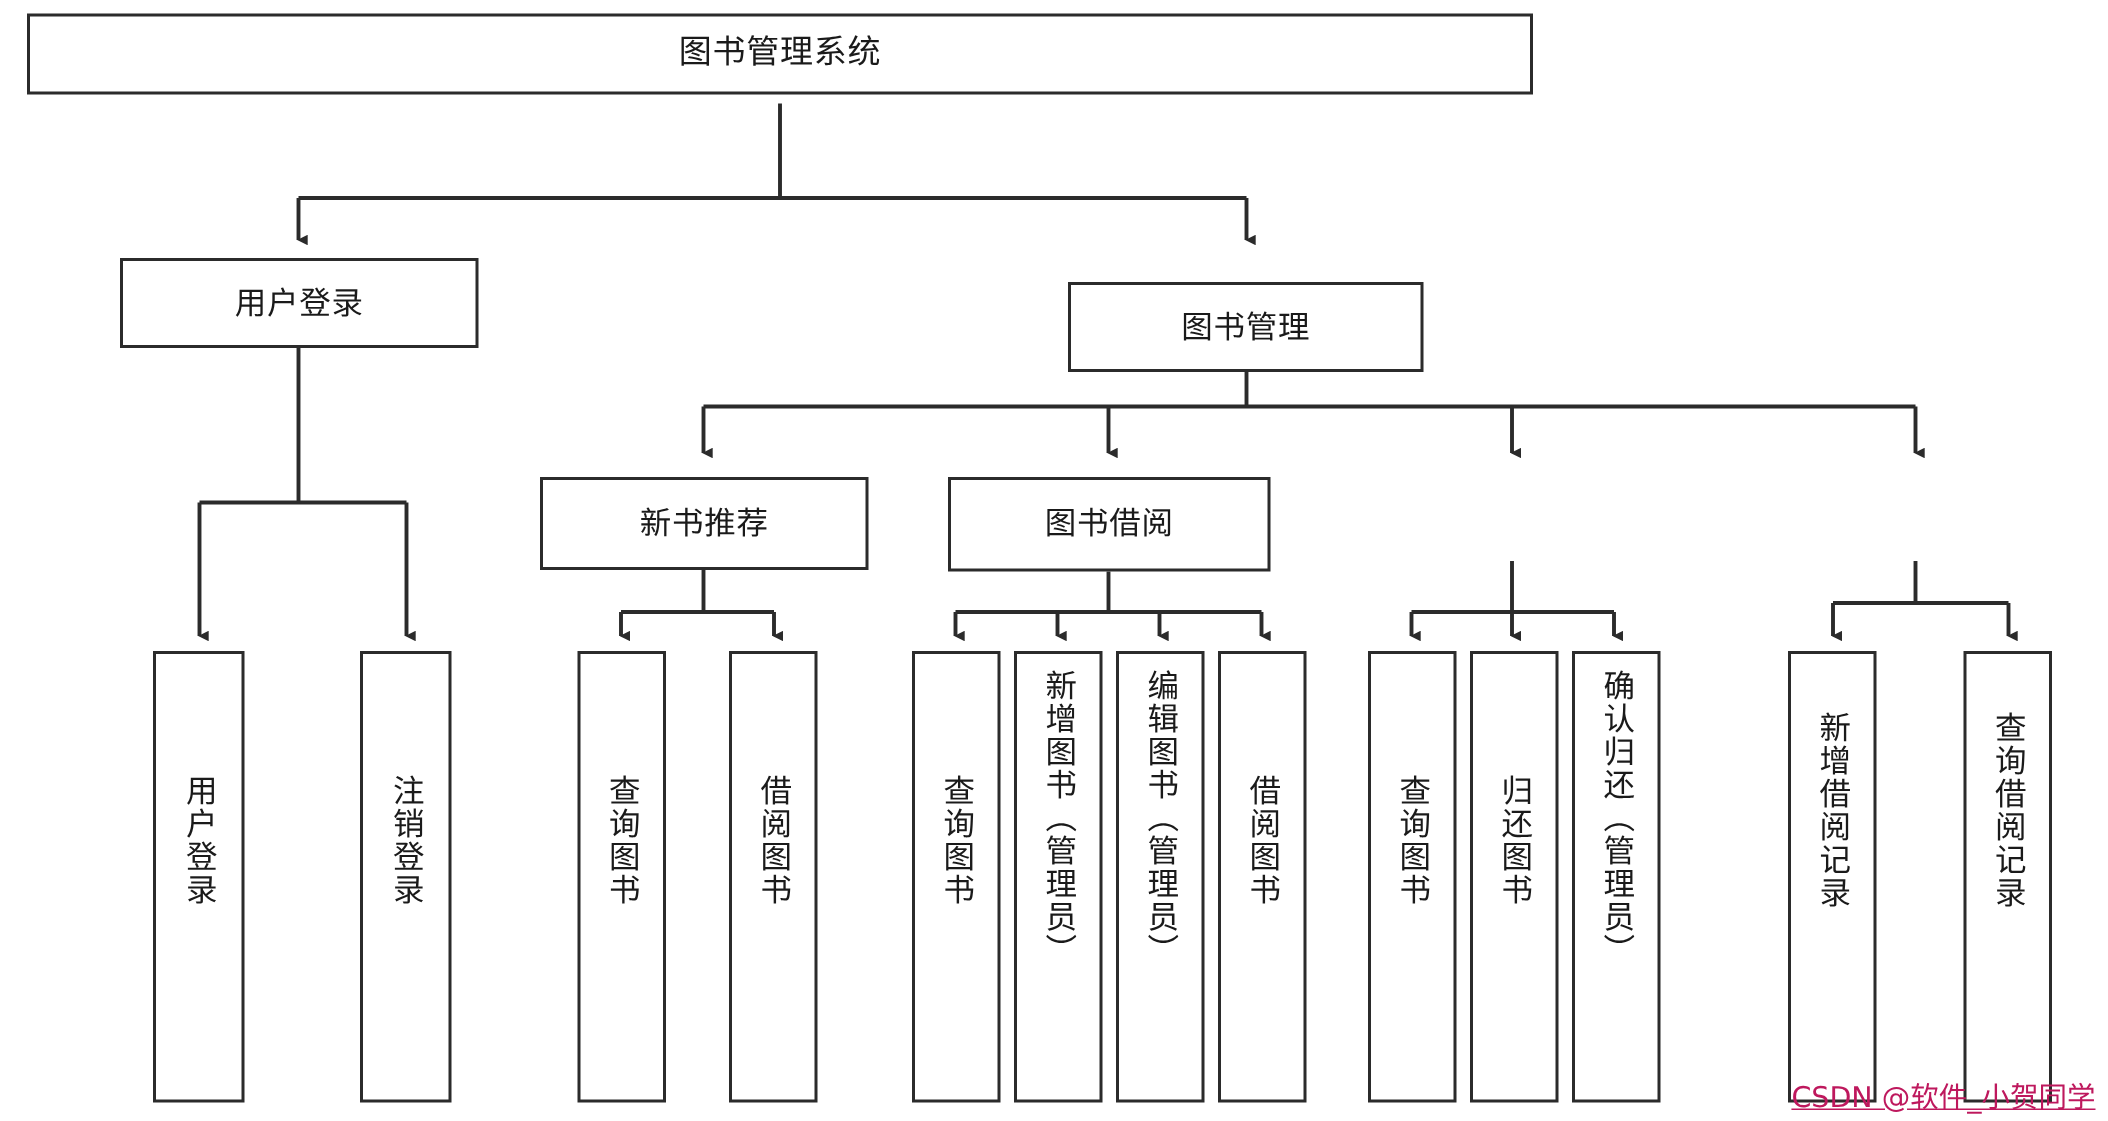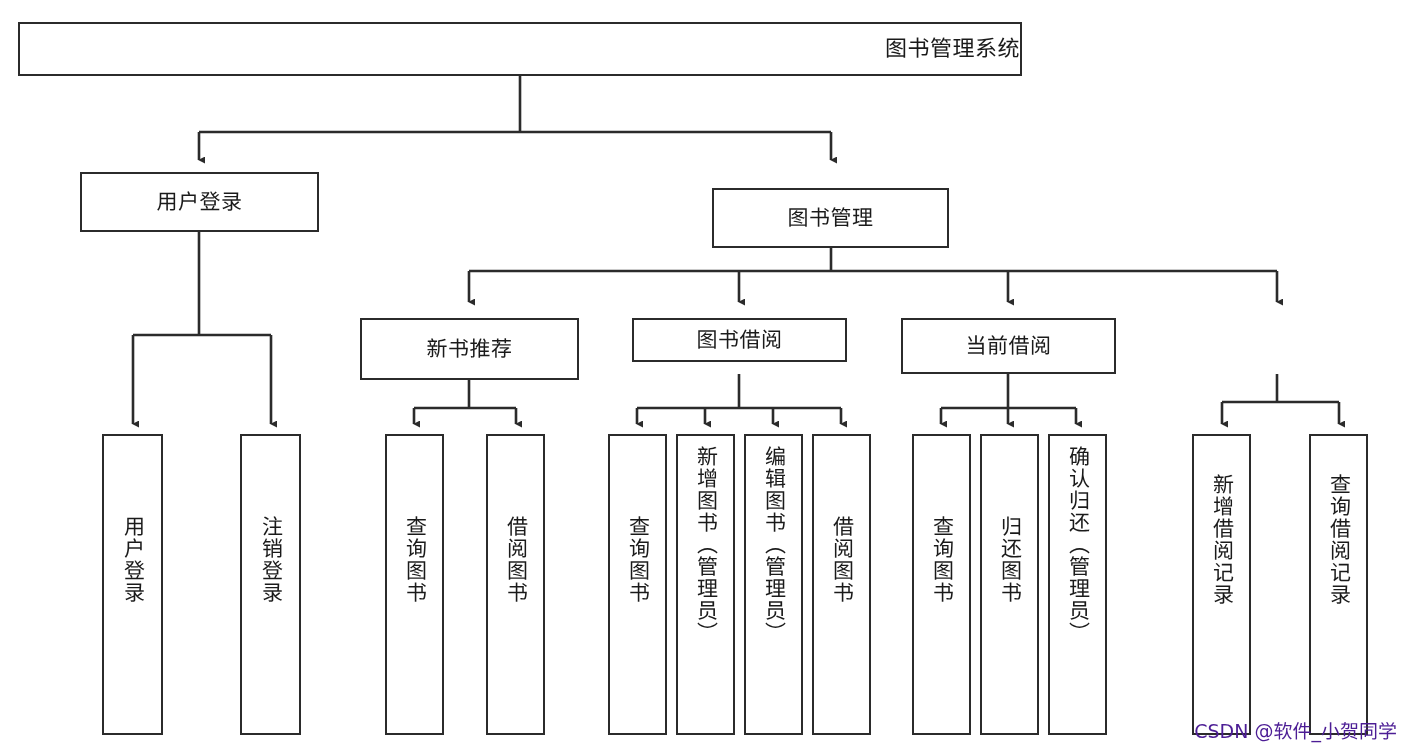--- a/index.html
+++ b/index.html
@@ -59,24 +59,25 @@
     max-height: 100%;
   }
   .node.root .node-label {
     font-size: 22px;
   }
   #watermark {
     position: absolute;
     right: 8px;
     bottom: 4px;
     font-size: 19px;
-    color: #4c1d95;
+    color: #be185d;
     white-space: nowrap;
     z-index: 5;
     font-family: "DejaVu Sans", "Liberation Sans", sans-serif;
+    text-decoration: underline;
   }
 </style>
 </head>
 <body>
 
 <div id="diagram-root">
 
   <svg id="svg-layer" viewBox="0 0 1405 747" xmlns="http://www.w3.org/2000/svg">
     <defs>
       <marker id="arrow" viewBox="0 0 12 12" refX="6" refY="10.5" markerWidth="7" markerHeight="7" orient="auto-start-reverse" markerUnits="userSpaceOnUse">
@@ -120,43 +121,40 @@
       <path d="M 1008 408 L 1008 424" marker-end="url(#arrow)"></path>
       <path d="M 1076 408 L 1076 424" marker-end="url(#arrow)"></path>
 
       <path d="M 1277 374 L 1277 402"></path>
       <path d="M 1222 402 L 1339 402"></path>
       <path d="M 1222 402 L 1222 424" marker-end="url(#arrow)"></path>
       <path d="M 1339 402 L 1339 424" marker-end="url(#arrow)"></path>
     </g>
   </svg>
 
-  <div class="node horizontal root" style="left:18px; top:22px; width:1004px; height:54px;justify-content:flex-end;">
+  <div class="node horizontal root" style="left:18px; top:9px; width:1004px; height:54px;">
     <span class="node-label">图书管理系统</span>
   </div>
 
   <div class="node horizontal" style="left:80px; top:172px; width:239px; height:60px;">
     <span class="node-label">用户登录</span>
   </div>
 
   <div class="node horizontal" style="left:712px; top:172px; width:237px; height:60px;margin-top:16px;">
     <span class="node-label">图书管理</span>
   </div>
 
   <div class="node horizontal" style="left:360px; top:318px; width:219px; height:62px;">
     <span class="node-label">新书推荐</span>
   </div>
 
-  <div class="node horizontal" style="left:632px; top:318px; width:215px; height:44px;">
+  <div class="node horizontal" style="left:632px; top:318px; width:215px; height:63px;">
     <span class="node-label">图书借阅</span>
   </div>
 
-  <div class="node horizontal" style="left:901px; top:318px; width:215px; height:56px;">
-    <span class="node-label">当前借阅</span>
-  </div>
 
 
   <div class="node vertical" style="left:102px; top:434px; width:61px; height:301px; padding-top:80px;">
     <span class="node-label">用户登录</span>
   </div>
 
   <div class="node vertical" style="left:240px; top:434px; width:61px; height:301px; padding-top:80px;">
     <span class="node-label">注销登录</span>
   </div>
 

